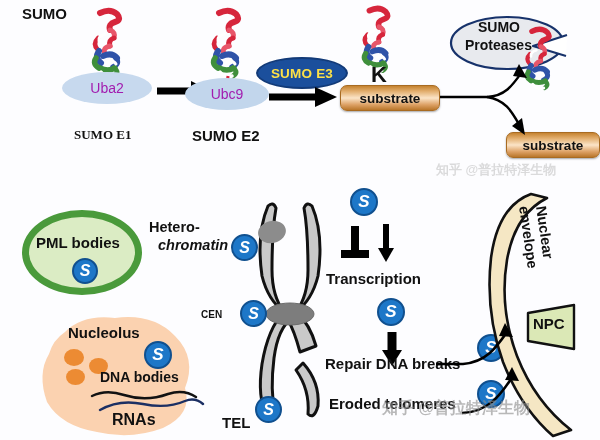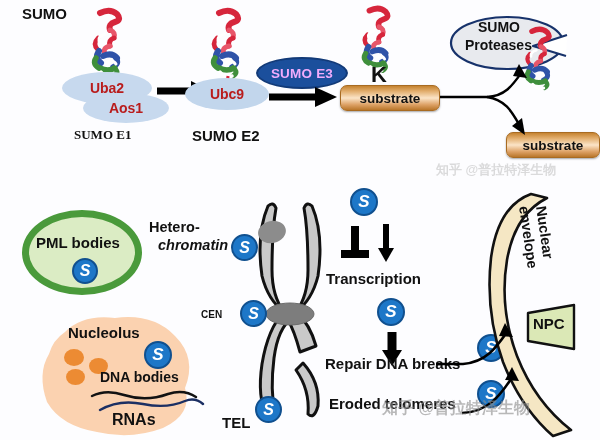--- a/index.html
+++ b/index.html
@@ -8,28 +8,28 @@
   .stage{position:absolute;inset:0;}
   .abs{position:absolute;}
   .lbl{position:absolute;font-weight:bold;color:#111;white-space:pre;line-height:1.05;}
 
   
   .sumo-prot{position:absolute;}
   .sumo-prot svg{display:block;}
 
   
   .ell{position:absolute;border-radius:50%;display:flex;align-items:center;
-       justify-content:center;font-weight:bold;color:#b91c1c;}
+       justify-content:center;font-weight:normal;color:#a21caf;}
   .ell-e1{background:#c7d9ee;}
   .ell-e2{background:#c2d6ec;}
 
   
   .pill-e3{position:absolute;border-radius:50%;background:#1b4f9c;
            border:2px solid #123a78;display:flex;align-items:center;justify-content:center;
-           color:#f0abfc;font-weight:bold;letter-spacing:.2px;}
+           color:#fde047;font-weight:bold;letter-spacing:.2px;}
 
   
   .substrate{position:absolute;border-radius:7px;
      background:linear-gradient(180deg,#c58331 0%,#e2ae6e 22%,#fbe4c7 50%,#dda165 78%,#b9762a 100%);
      border:1px solid #a86b22;box-shadow:0 1px 2px rgba(0,0,0,.35);
      display:flex;align-items:center;justify-content:center;
      font-weight:bold;color:#111;}
 
   
   .prot-ell{position:absolute;}
@@ -83,21 +83,20 @@
         <path d="M28 62 Q34 66 28 70" stroke="#3f8f3c" stroke-width="5"></path>
         <path d="M15 66 Q20 72 27 70" stroke="#ffffff" stroke-width="3.5"></path>
         <path d="M19 28 Q12 30 13 35" stroke="#ffffff" stroke-width="3"></path>
         <path d="M22 56 Q28 54 30 58" stroke="#ffffff" stroke-width="3"></path>
       </g>
       <path d="M23 70 L22 80" stroke="#d6263c" stroke-width="3" fill="none"></path>
     </svg>
   </div>
 
   <div class="ell ell-e1" style="left:62px;top:72px;width:90px;height:32px;font-size:14px;">Uba2</div>
-  <div class="ell ell-e1" style="left:83px;top:93px;width:86px;height:30px;font-size:14px;">Aos1</div>
   <div class="lbl" style="left:74px;top:128px;font-size:13px;font-family:Liberation Serif, serif;">SUMO E1</div>
 
   <div class="abs" style="left:155px;top:78px;">
     <svg width="60" height="26" viewBox="0 0 60 26">
       <path d="M2 13 H40" stroke="#000" stroke-width="7"></path>
       <path d="M36 3 L56 13 L36 23 Z" fill="#000"></path>
     </svg>
   </div>
 
   <div class="sumo-prot" style="left:205px;top:6px;">

